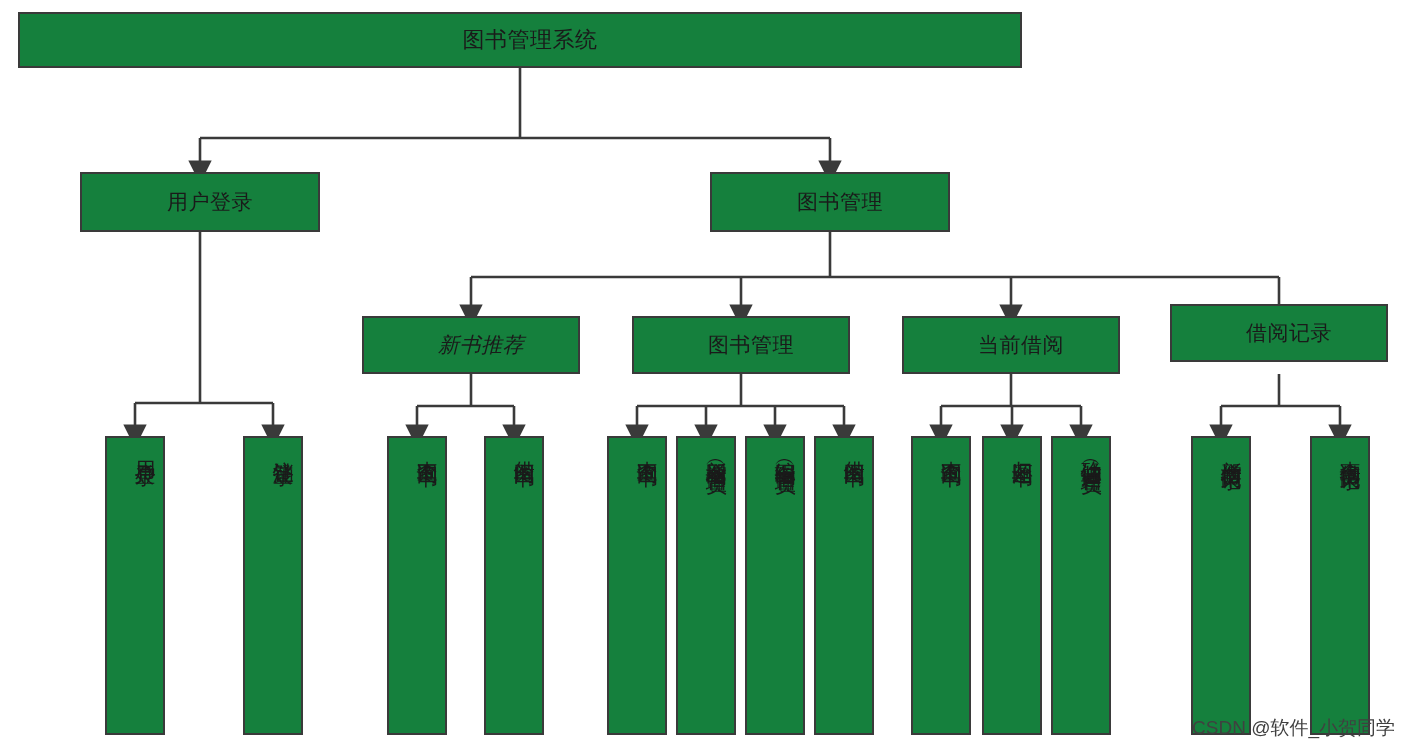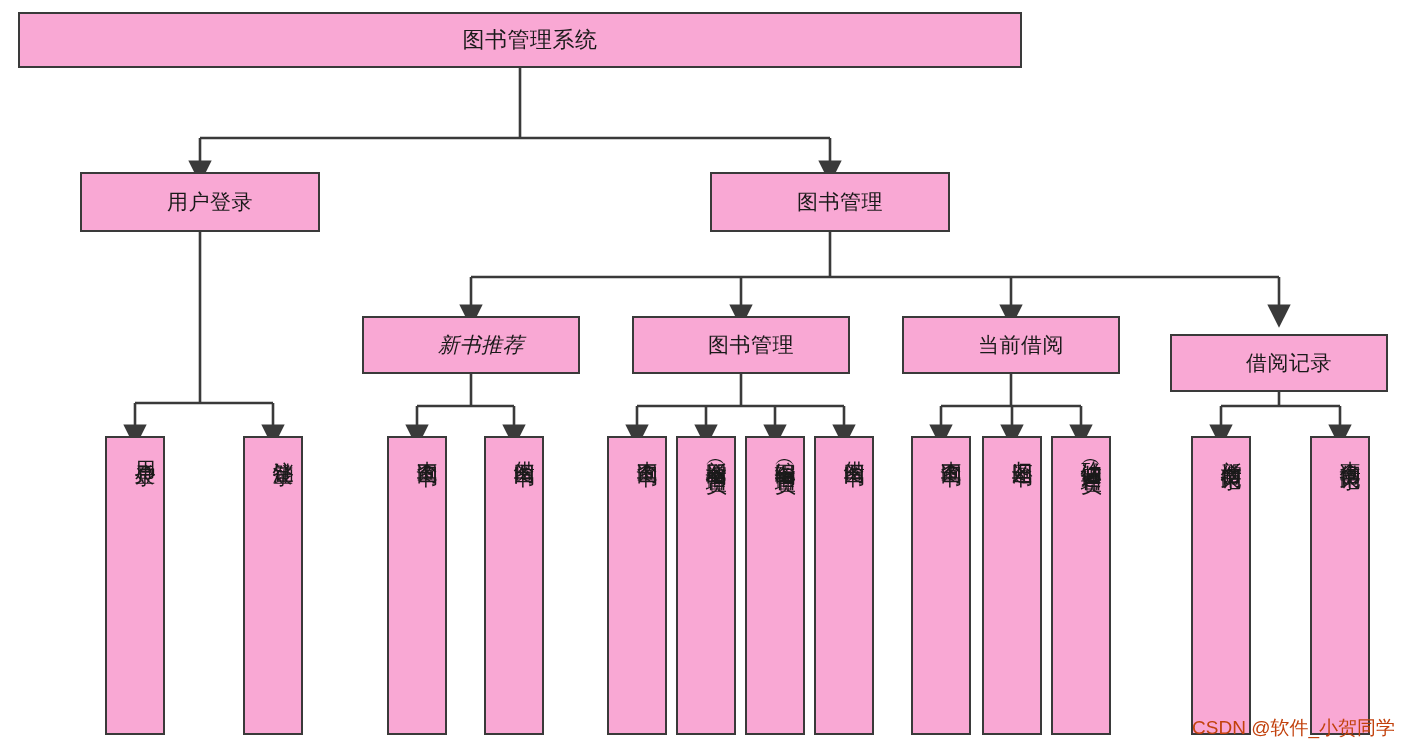--- a/index.html
+++ b/index.html
@@ -20,21 +20,21 @@
   svg#edges {
     position: absolute;
     left: 0;
     top: 0;
     width: 1405px;
     height: 747px;
   }
   .node {
     position: absolute;
     box-sizing: border-box;
-    background: #f9a8d4;
+    background: #15803d;
     border: 2px solid #3a3a3a;
     display: flex;
     align-items: center;
     justify-content: center;
     z-index: 3;
     padding-left: 20px;
   }
   .node .label {
     color: #1a1a1a;
     font-size: 21px;
@@ -55,21 +55,21 @@
     justify-content: center;
     padding-top: 6px;
   }
   .node.root .label {
     font-size: 22px;
   }
   .watermark {
     position: absolute;
     right: 10px;
     bottom: 6px;
-    color: #c2410c;
+    color: #404040;
     font-size: 19px;
     z-index: 6;
     white-space: nowrap;
     font-family: "Liberation Sans", "DejaVu Sans", sans-serif;
   }
 </style>
 </head>
 <body>
 
 <div id="canvas">
@@ -130,21 +130,21 @@
       </div>
       <div class="node branch" id="box-new-book-recommend" style="left: 362px; top: 316px; width: 218px; height: 58px; font-style: italic;">
         <span class="label">新书推荐</span>
       </div>
       <div class="node branch" id="box-book-borrow" style="left: 632px; top: 316px; width: 218px; height: 58px;">
         <span class="label">图书管理</span>
       </div>
       <div class="node branch" id="box-current-borrow" style="left: 902px; top: 316px; width: 218px; height: 58px;">
         <span class="label">当前借阅</span>
       </div>
-      <div class="node branch" id="box-borrow-record" style="left: 1170px; top: 334px; width: 218px; height: 58px;">
+      <div class="node branch" id="box-borrow-record" style="left: 1170px; top: 304px; width: 218px; height: 58px;">
         <span class="label">借阅记录</span>
       </div>
       <div class="node leaf" id="box-leaf-user-login" style="left: 105px; top: 436px; width: 60px; height: 299px;">
         <span class="label">用户登录</span>
       </div>
       <div class="node leaf" id="box-leaf-logout" style="left: 243px; top: 436px; width: 60px; height: 299px;">
         <span class="label">注销登录</span>
       </div>
       <div class="node leaf" id="box-leaf-query-book-1" style="left: 387px; top: 436px; width: 60px; height: 299px;">
         <span class="label">查询图书</span>

